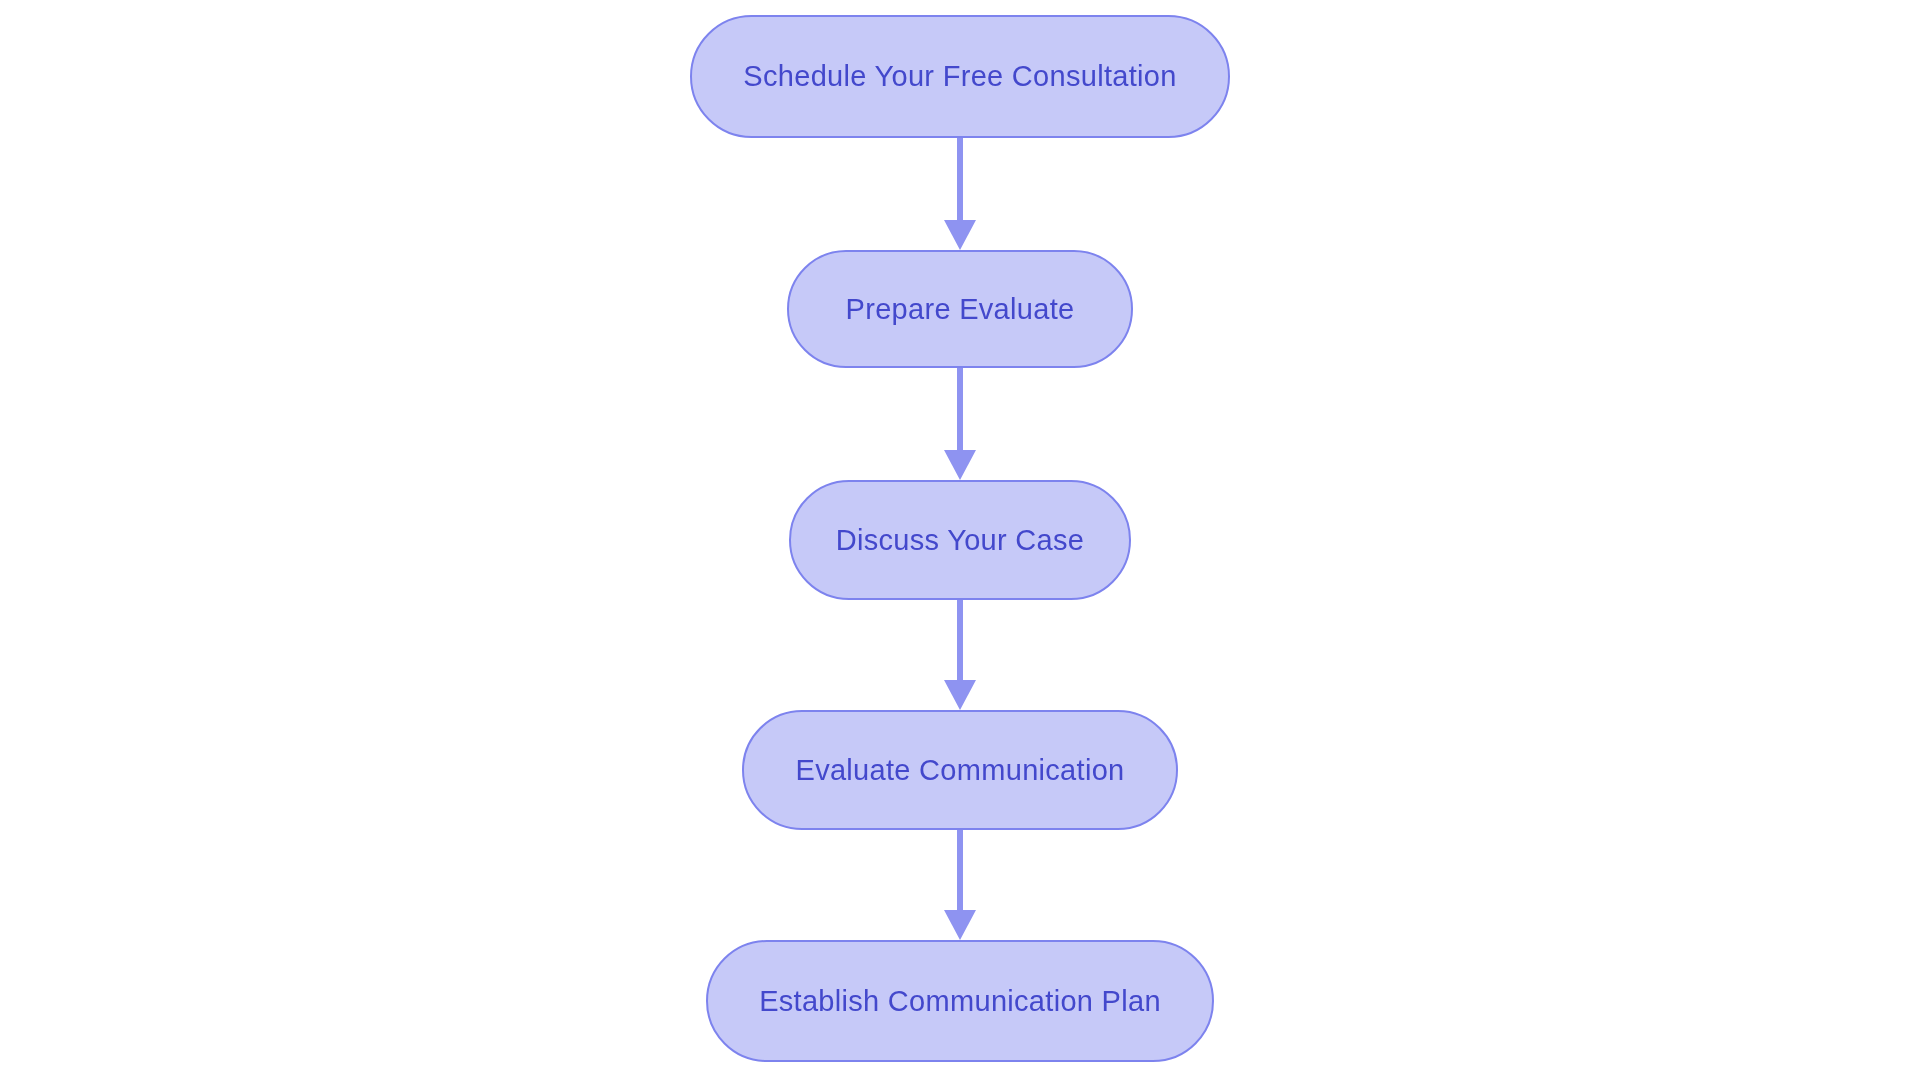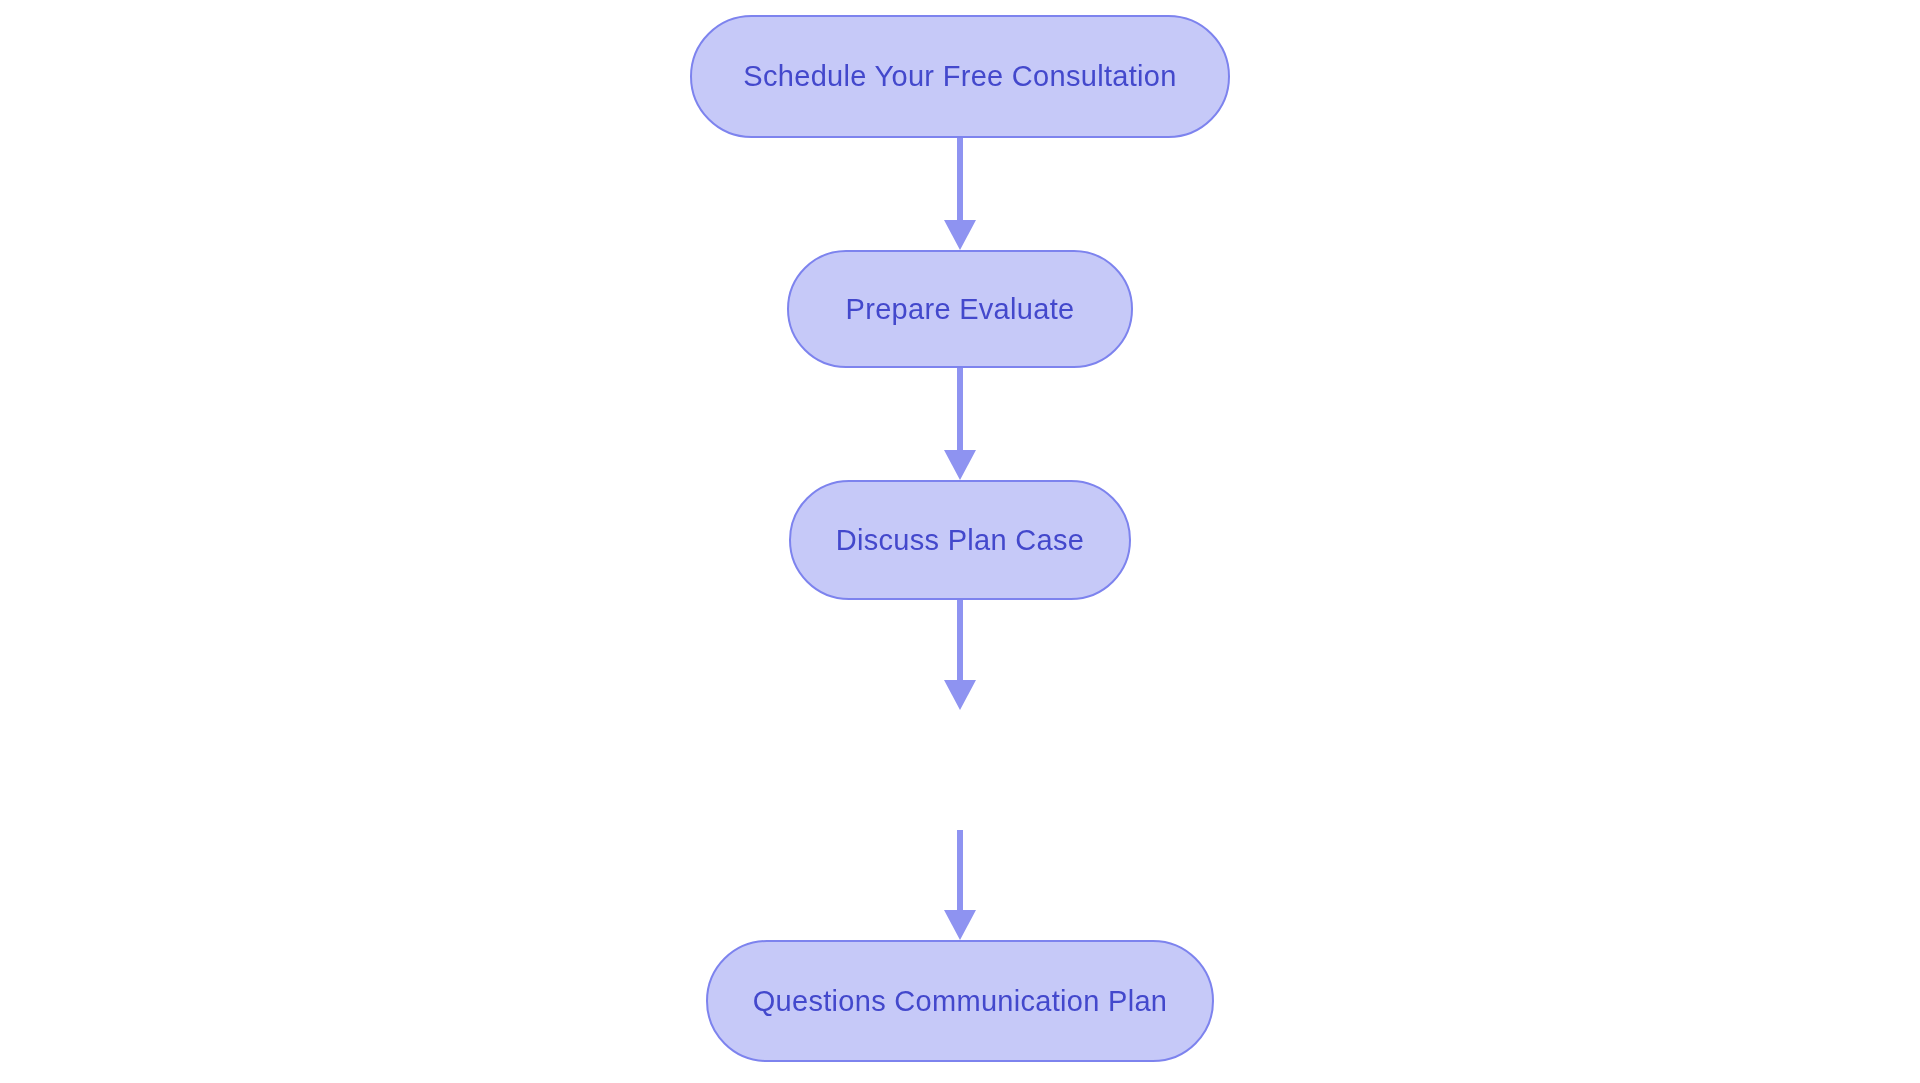--- a/index.html
+++ b/index.html
@@ -87,31 +87,34 @@
   <div class="node node-2">
     <span>Prepare Evaluate</span>
   </div>
 
   <div class="arrow arrow-2">
     <div class="stem"></div>
     <div class="head"></div>
   </div>
 
   <div class="node node-3">
-    <span>Discuss Plan Case</span>
+    <span>Discuss Your Case</span>
   </div>
 
   <div class="arrow arrow-3">
     <div class="stem"></div>
     <div class="head"></div>
   </div>
 
+  <div class="node node-4">
+    <span>Evaluate Communication</span>
+  </div>
 
   <div class="arrow arrow-4">
     <div class="stem"></div>
     <div class="head"></div>
   </div>
 
   <div class="node node-5">
-    <span>Questions Communication Plan</span>
+    <span>Establish Communication Plan</span>
   </div>
 
 </div>
 
 </body></html>

